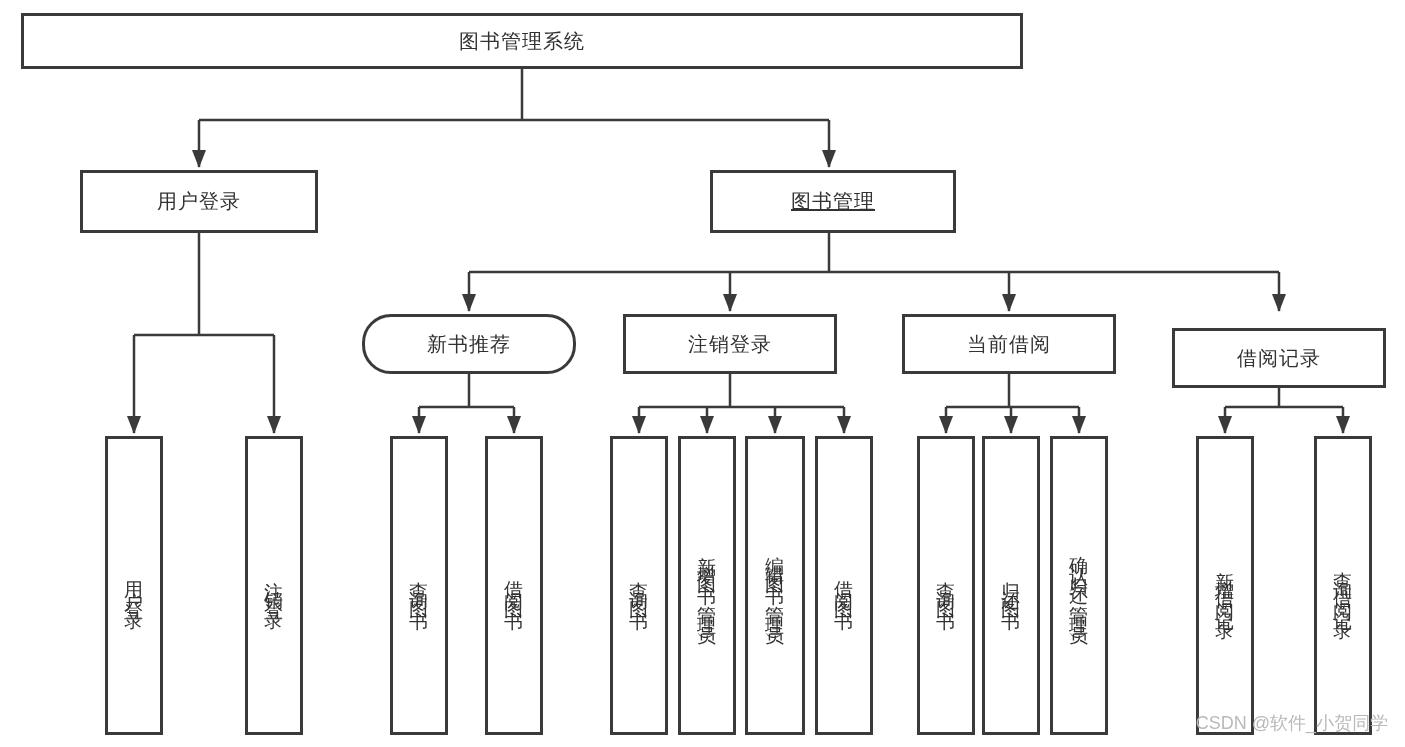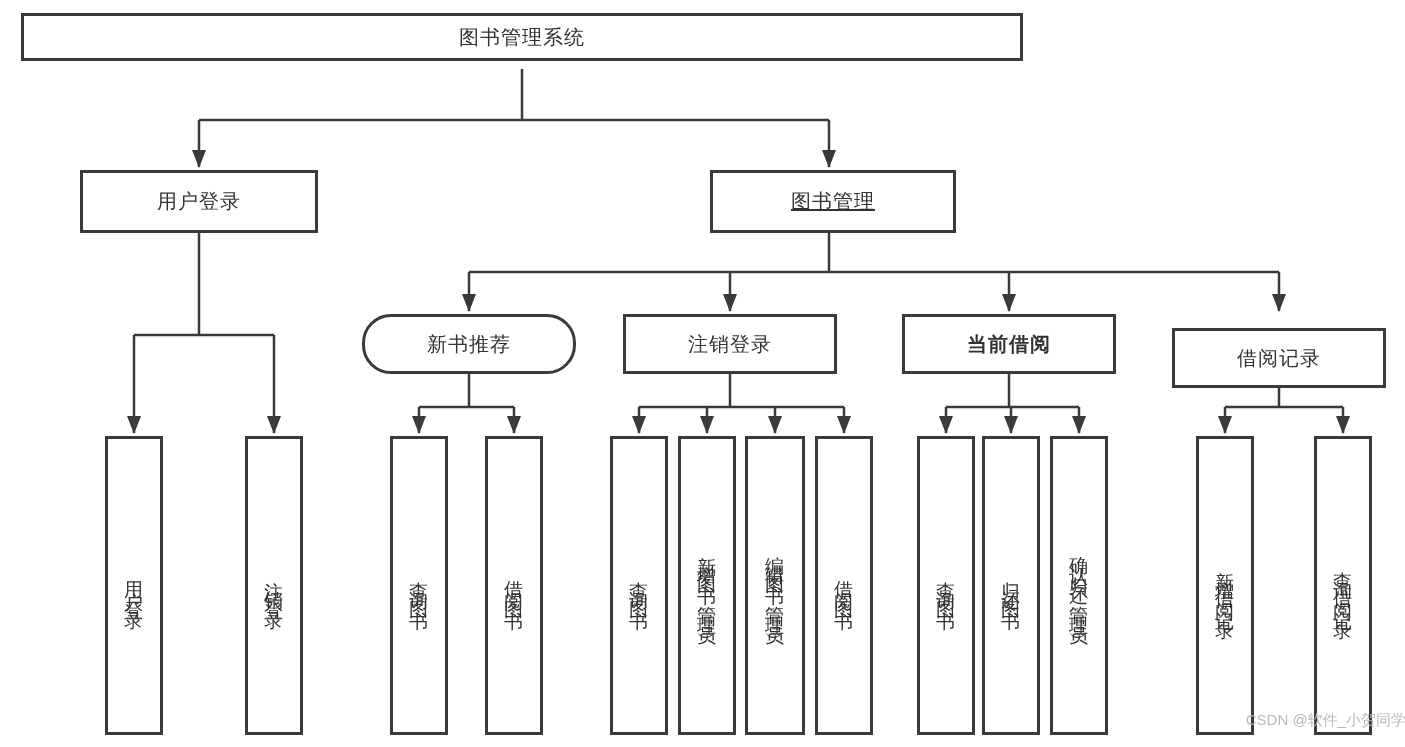--- a/index.html
+++ b/index.html
@@ -31,23 +31,23 @@
     font-size:19px;
     letter-spacing:10px;
     line-height:1;
     white-space:nowrap;
   }
   .watermark{
     position:absolute;
     left:1178px;top:711px;
     width:228px;
     z-index:3;
-    font-size:15px;
+    font-size:18px;
     color:#b9b9b9;
-    text-align:right;
+    text-align:center;
     white-space:nowrap;
   }
 </style>
 </head>
 <body>
 
 <svg id="connector-layer" width="1405" height="747" viewBox="0 0 1405 747" xmlns="http://www.w3.org/2000/svg">
   <defs>
     <marker id="arw" viewBox="0 0 18 14" refX="17" refY="7" markerWidth="18" markerHeight="14" markerUnits="userSpaceOnUse" orient="auto">
       <path d="M0,0 L18,7 L0,14 Z" fill="#3a3a3a"></path>
@@ -83,28 +83,28 @@
     <path d="M946,407 V433" marker-end="url(#arw)"></path>
     <path d="M1011,407 V433" marker-end="url(#arw)"></path>
     <path d="M1079,407 V433" marker-end="url(#arw)"></path>
 
     <path d="M1279,374 V407 M1225,407 H1343"></path>
     <path d="M1225,407 V433" marker-end="url(#arw)"></path>
     <path d="M1343,407 V433" marker-end="url(#arw)"></path>
   </g>
 </svg>
 
-<div class="box hbox root" style="left:21px;top:13px;width:1002px;height:48px;">图书管理系统</div>
+<div class="box hbox root" style="left:21px;top:13px;width:1002px;height:56px;">图书管理系统</div>
 
 <div class="box hbox" style="left:80px;top:170px;width:238px;height:63px;">用户登录</div>
 <div class="box hbox" style="left:710px;top:170px;width:246px;height:63px;text-decoration:underline;">图书管理</div>
 
 <div class="box hbox" style="left:362px;top:314px;width:214px;height:60px;border-radius:29px;">新书推荐</div>
 <div class="box hbox" style="left:623px;top:314px;width:214px;height:60px;">注销登录</div>
-<div class="box hbox" style="left:902px;top:314px;width:214px;height:60px;font-weight:bold;">当前借阅</div>
+<div class="box hbox" style="left:902px;top:314px;width:214px;height:60px;">当前借阅</div>
 <div class="box hbox" style="left:1172px;top:328px;width:214px;height:60px;">借阅记录</div>
 
 <div class="box vbox" style="left:105px;top:436px;">
   <span class="vtext">用户登录</span>
 </div>
 <div class="box vbox" style="left:245px;top:436px;">
   <span class="vtext">注销登录</span>
 </div>
 
 <div class="box vbox" style="left:390px;top:436px;">

